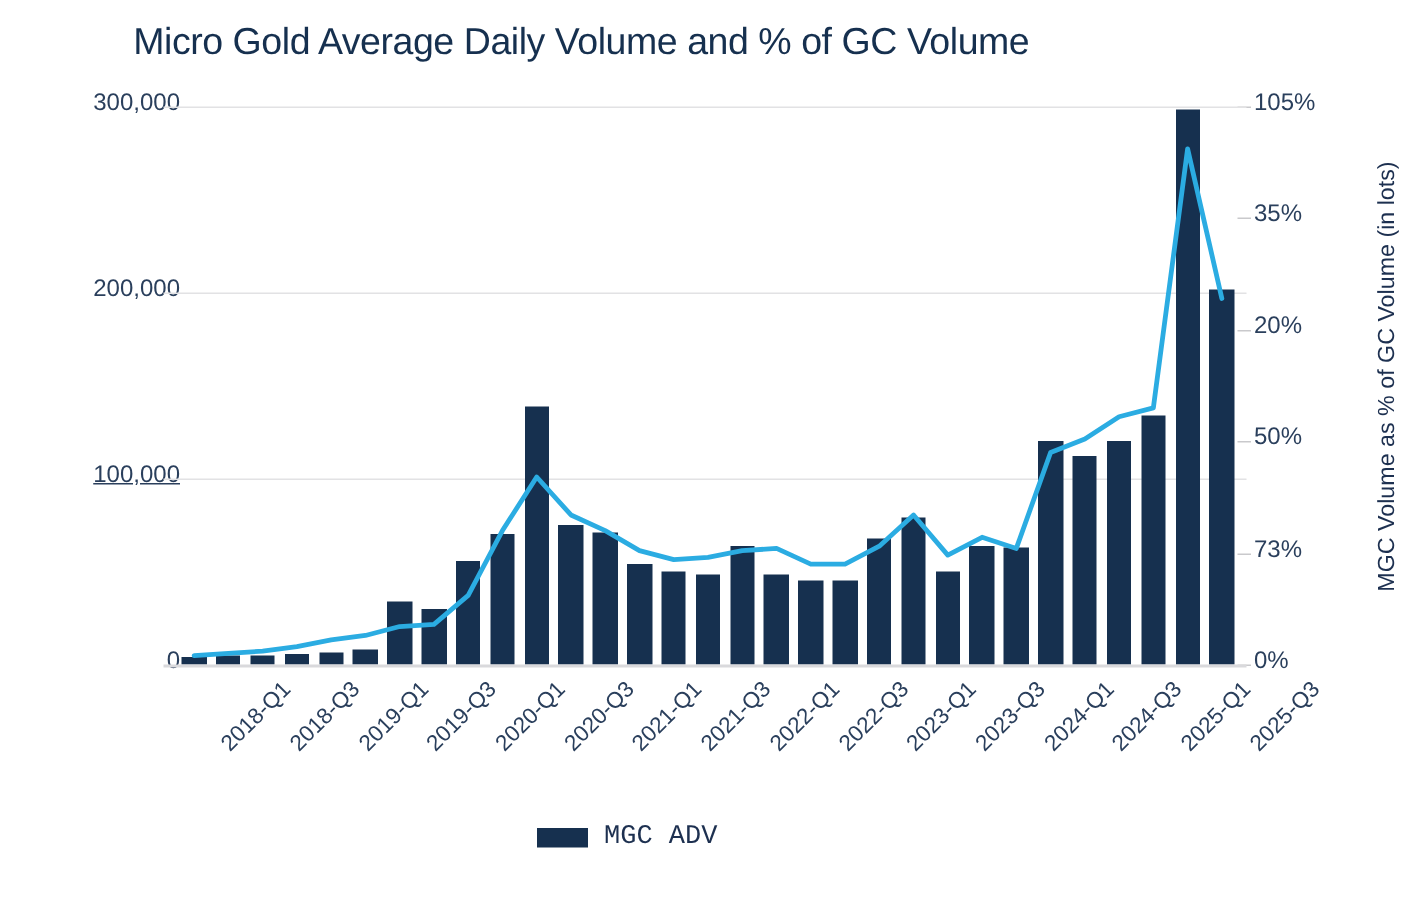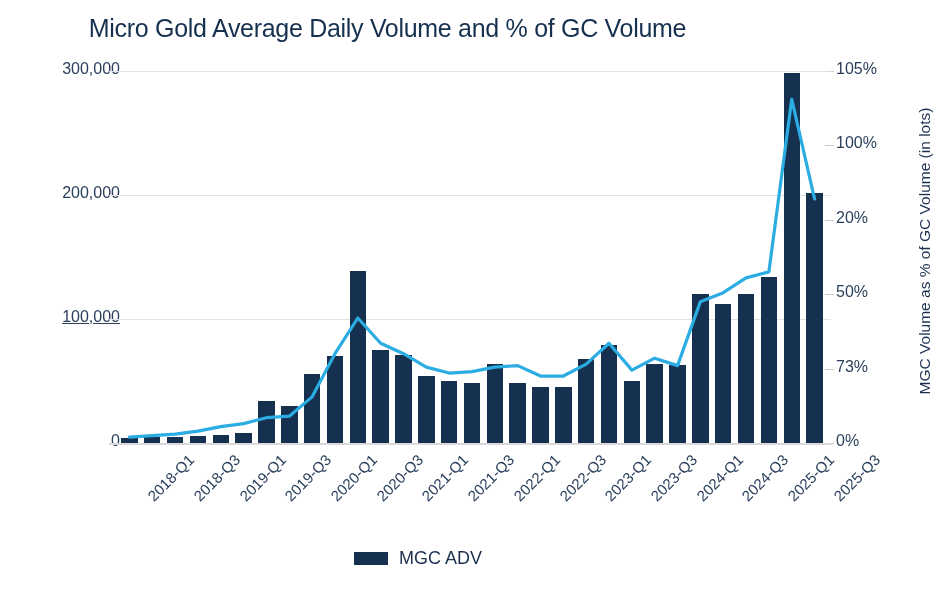--- a/index.html
+++ b/index.html
@@ -142,20 +142,21 @@
   }
   #legend {
     position: absolute;
     left: 0;
     top: 548px;
     width: 836px;
     display: flex;
     justify-content: center;
     align-items: center;
     gap: 46px;
+    font-family: Liberation Mono, monospace;
   }
   .legend-item {
     display: flex;
     align-items: center;
     gap: 11px;
   }
   .legend-swatch-bar {
     width: 34px;
     height: 13px;
     background: #16304f;
@@ -193,21 +194,21 @@
     </div>
   <div id="ytick-right-col">
       <div class="ytick ytick-right" style="top: 432px;">0%</div>
       <div style="position: absolute; left: -11px; top: 443px; width: 9px; height: 1px; background: rgb(201, 201, 204);"></div>
       <div class="ytick ytick-right" style="top: 357.6px;">73%</div>
       <div style="position: absolute; left: -11px; top: 368.6px; width: 9px; height: 1px; background: rgb(201, 201, 204);"></div>
       <div class="ytick ytick-right" style="top: 283.2px;">50%</div>
       <div style="position: absolute; left: -11px; top: 294.2px; width: 9px; height: 1px; background: rgb(201, 201, 204);"></div>
       <div class="ytick ytick-right" style="top: 208.8px;">20%</div>
       <div style="position: absolute; left: -11px; top: 219.8px; width: 9px; height: 1px; background: rgb(201, 201, 204);"></div>
-      <div class="ytick ytick-right" style="top: 134.4px;">100%</div>
+      <div class="ytick ytick-right" style="top: 134.4px;">35%</div>
       <div style="position: absolute; left: -11px; top: 145.4px; width: 9px; height: 1px; background: rgb(201, 201, 204);"></div>
       <div class="ytick ytick-right" style="top: 60px;">105%</div>
       <div style="position: absolute; left: -11px; top: 71px; width: 9px; height: 1px; background: rgb(201, 201, 204);"></div>
     </div>
 
   <div id="plot">
     <div id="gridlines">
         <div class="gridline" style="top: 248px;"></div>
         <div class="gridline" style="top: 124px;"></div>
         <div class="gridline" style="top: 0px;"></div>

